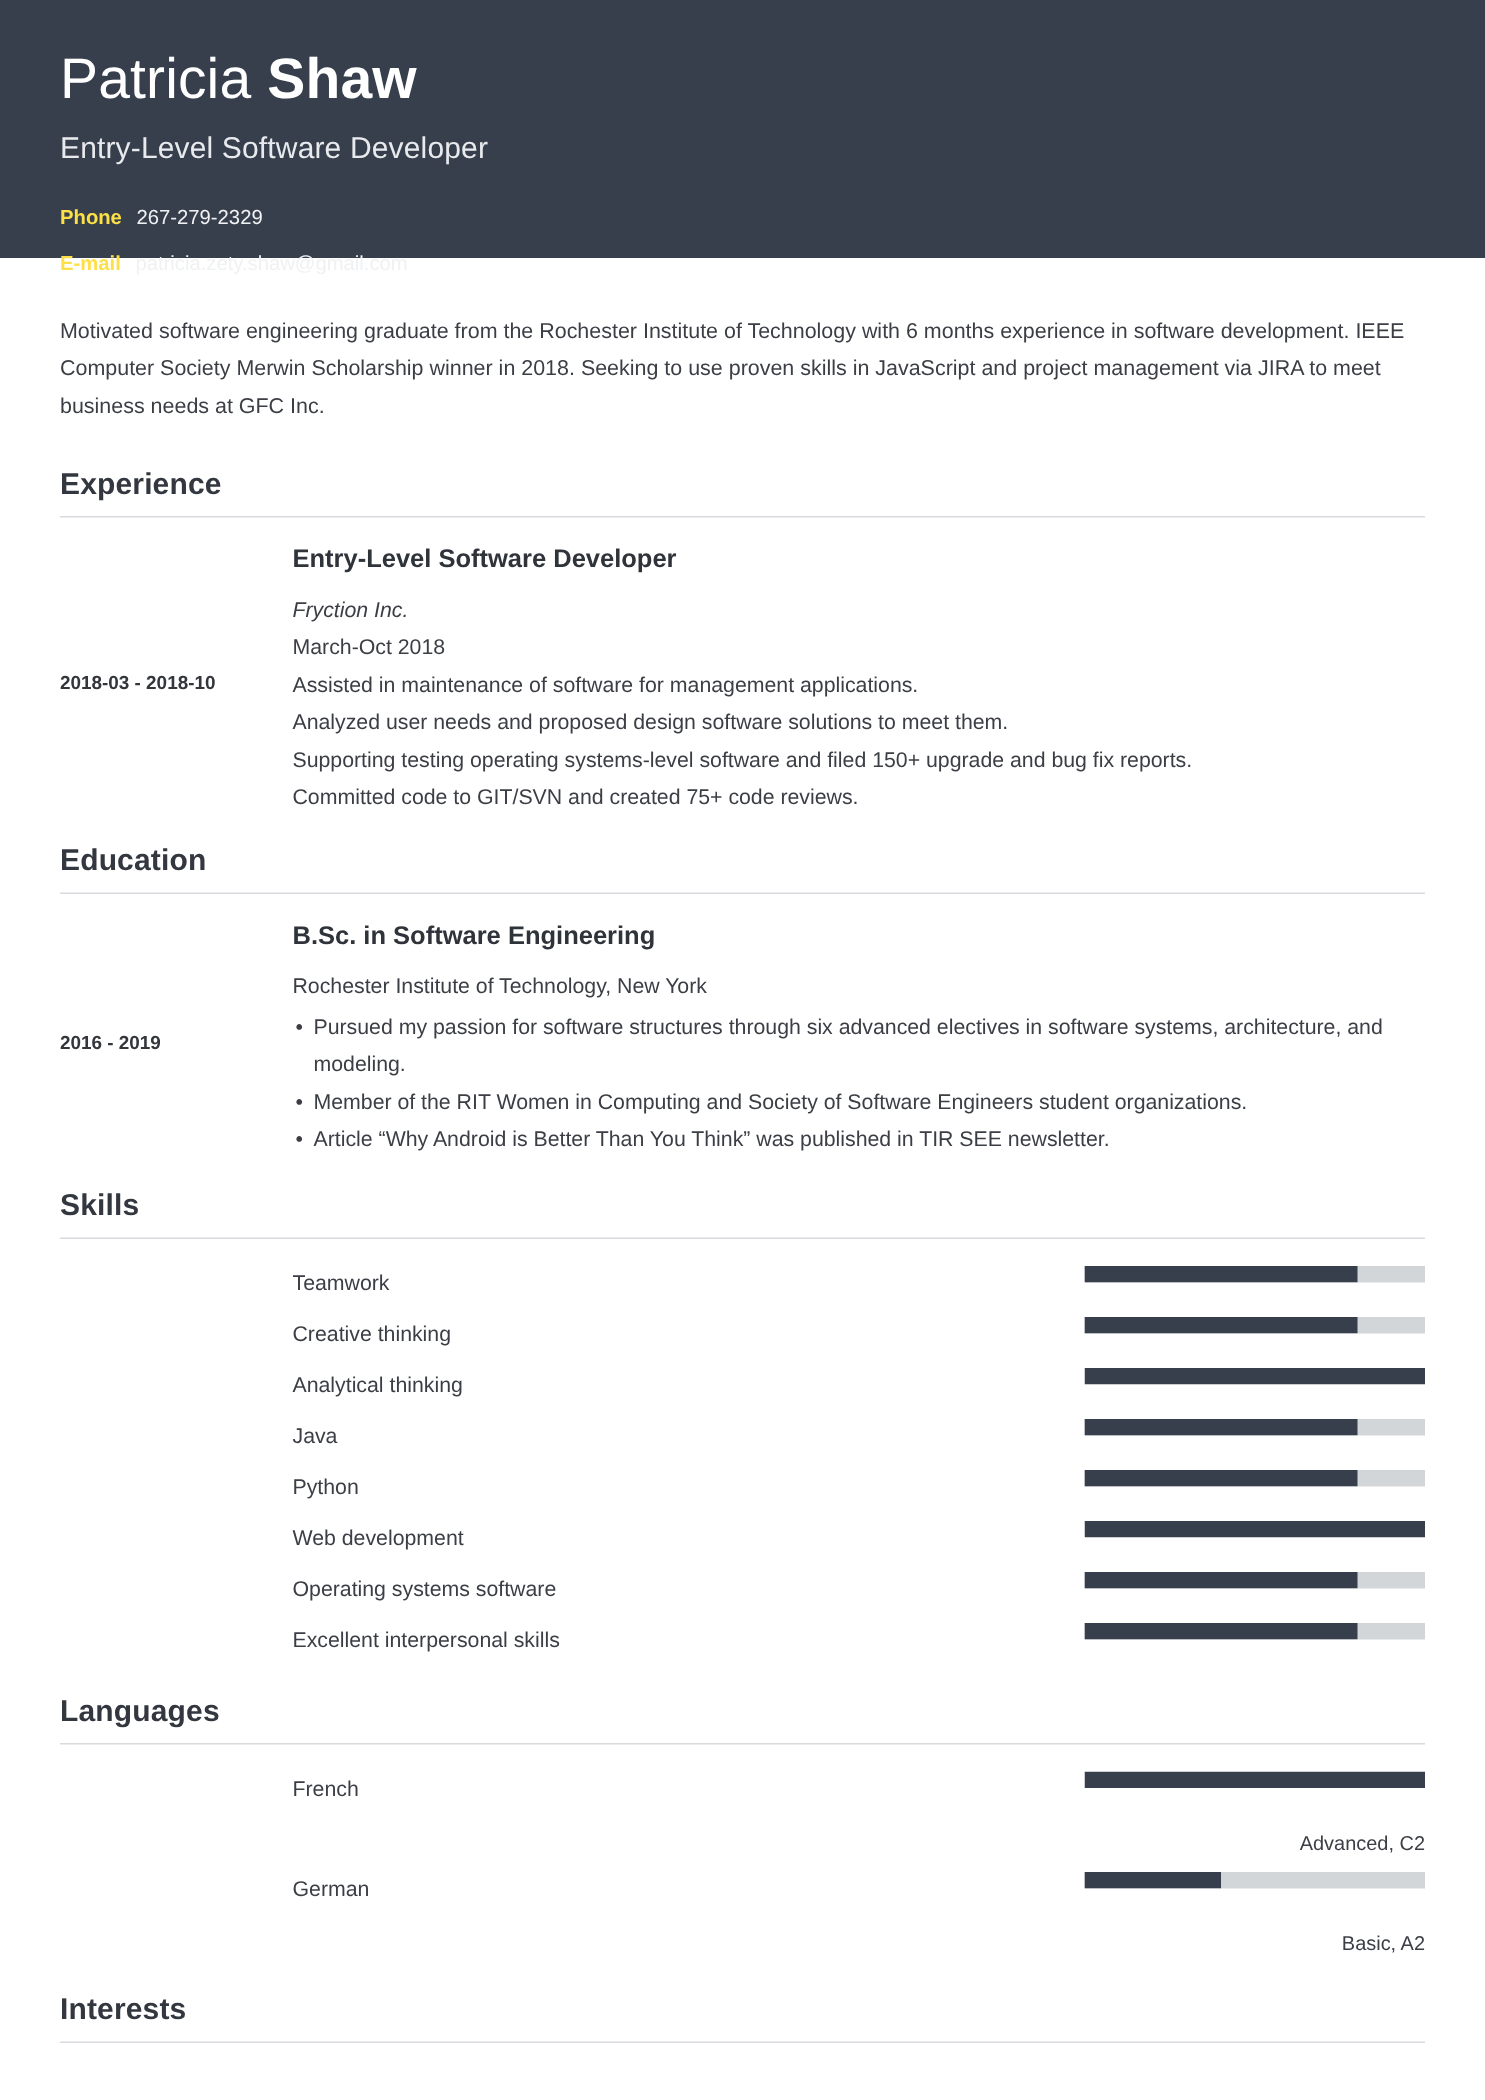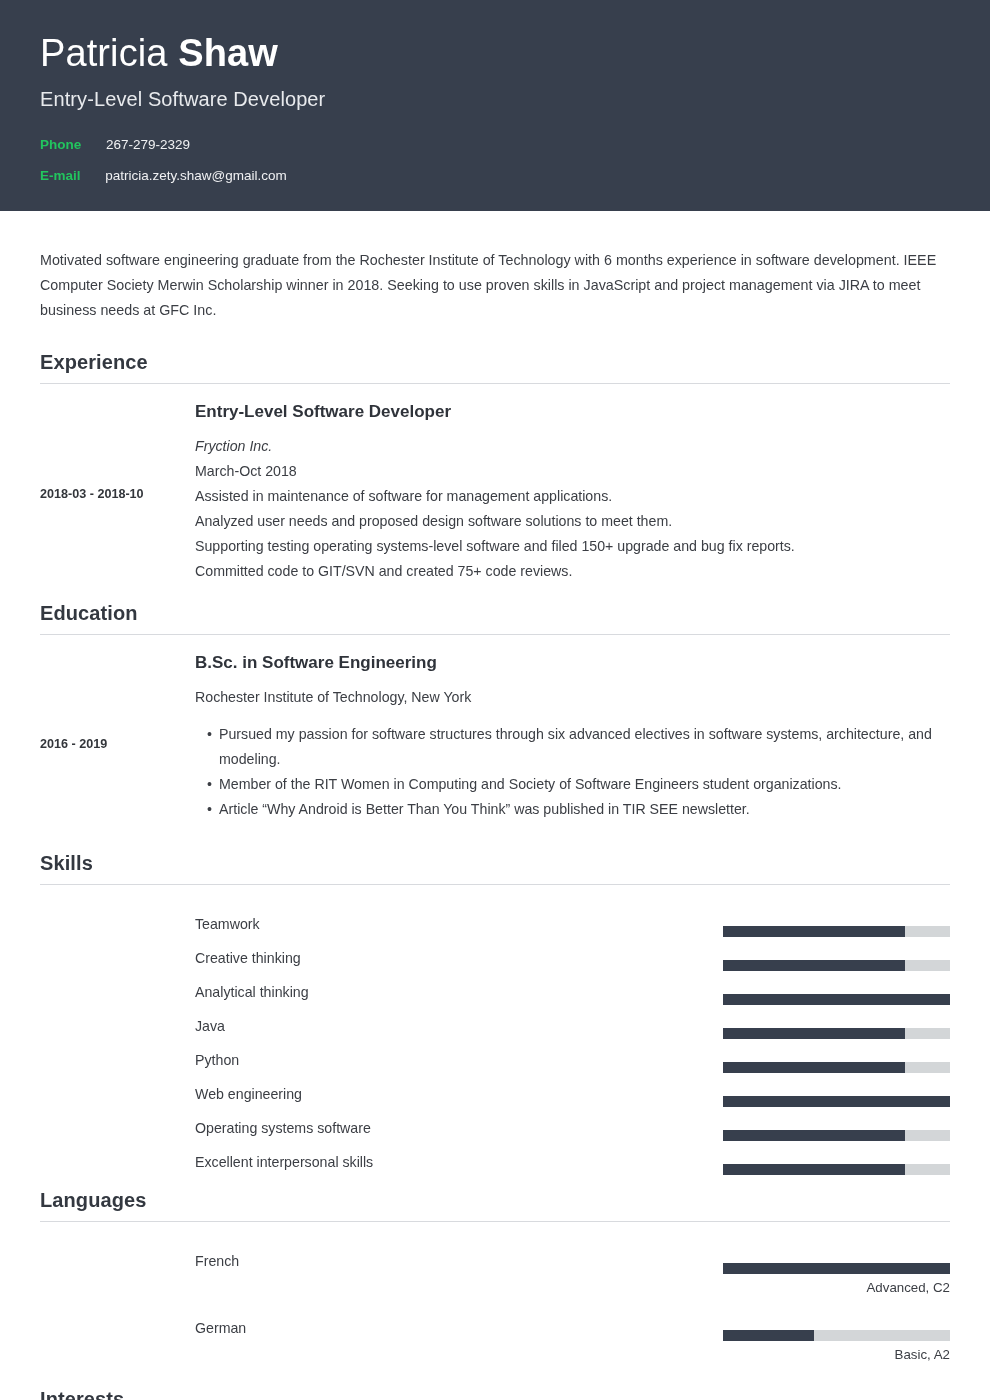--- a/index.html
+++ b/index.html
@@ -21,21 +21,21 @@
     min-height: 1400px;
     background: #ffffff;
     overflow: hidden;
   }
 
   
   .header {
     background: #373f4d;
     color: #ffffff;
     padding: 34px 40px 28px 40px;
-    height: 211px;
+    height: 172px;
   }
 
   .name {
     font-size: 38px;
     font-weight: 400;
     line-height: 1.05;
     letter-spacing: 0.1px;
     color: #ffffff;
     margin-bottom: 14px;
   }
@@ -51,22 +51,22 @@
 
   .contact-row {
     font-size: 13.5px;
     line-height: 1.4;
     color: #f0f1f3;
     margin-bottom: 12px;
   }
   .contact-row:last-child { margin-bottom: 0; }
   .contact-label {
     font-weight: 700;
-    color: #22c55e;
-    margin-right: 21px;
+    color: #fde047;
+    margin-right: 6px;
   }
   .contact-value { font-weight: 400; text-align: right; }
 
   
   .content {
     padding: 0 40px;
   }
 
   .summary {
     font-size: 14.3px;
@@ -130,21 +130,21 @@
   }
 
   .entry-line {
     font-size: 14.2px;
     color: #3b3e44;
     line-height: 25px;
   }
 
   .bullets {
     list-style: none;
-    margin: 12px;
+    margin: 2px;
     padding: 0;
   }
   .bullets li {
     position: relative;
     font-size: 14.2px;
     color: #3b3e44;
     line-height: 25px;
     padding-left: 12px;
   }
   .bullets li::before {
@@ -153,21 +153,21 @@
     left: 0;
     top: 0;
     color: #3b3e44;
   }
 
   
   .rating-list { padding-top: 1px; }
 
   .rating-row {
     display: flex;
-    align-items: flex-end;
+    align-items: flex-start;
     height: 34px;
   }
   .rating-row.lang { height: 34px; }
 
   .rating-spacer {
     width: 155px;
     flex: 0 0 155px;
   }
 
   .rating-label {
@@ -301,21 +301,21 @@
         </div>
         <div class="rating-row">
           <div class="rating-spacer"></div>
           <div class="rating-label">Python</div>
           <div class="bar-track">
               <div class="bar-fill" style="width: 80%;"></div>
             </div>
         </div>
         <div class="rating-row">
           <div class="rating-spacer"></div>
-          <div class="rating-label">Web engineering</div>
+          <div class="rating-label">Web development</div>
           <div class="bar-track">
               <div class="bar-fill" style="width: 100%;"></div>
             </div>
         </div>
         <div class="rating-row">
           <div class="rating-spacer"></div>
           <div class="rating-label">Operating systems software</div>
           <div class="bar-track">
               <div class="bar-fill" style="width: 80%;"></div>
             </div>

